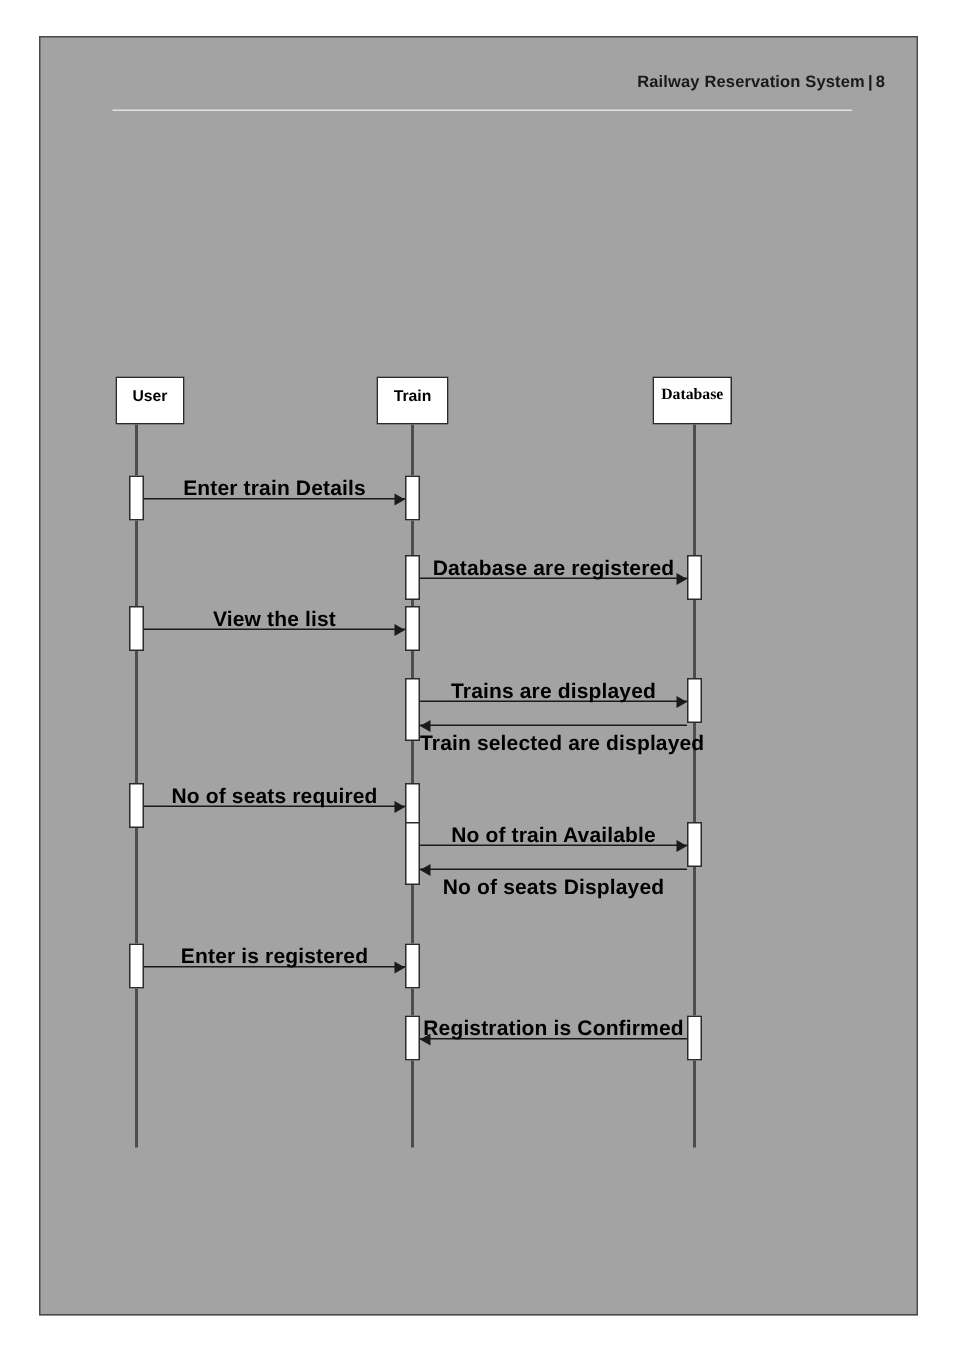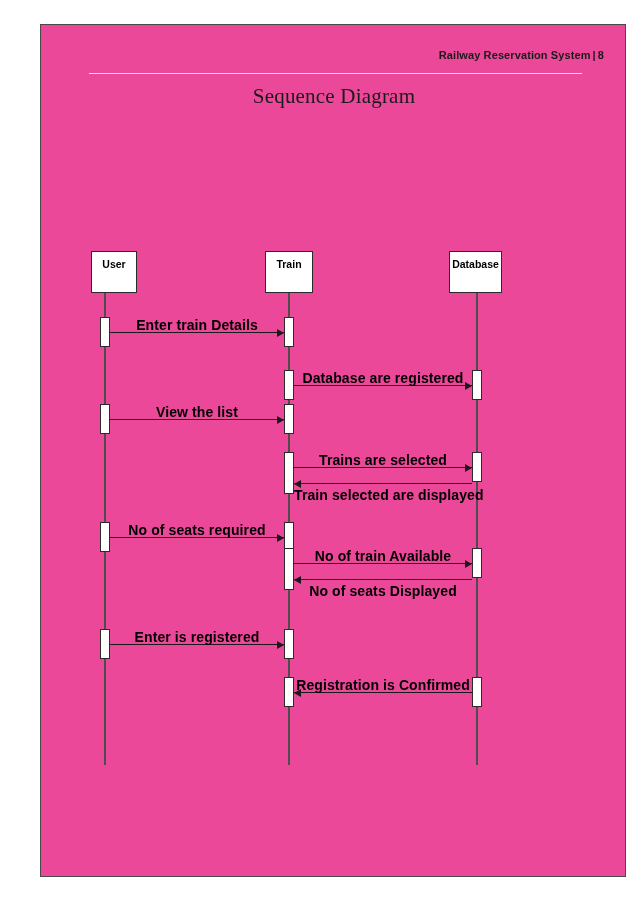--- a/index.html
+++ b/index.html
@@ -10,26 +10,26 @@
   body {
     width: 638px;
     height: 902px;
     font-family: "Liberation Sans", sans-serif;
     position: relative;
     overflow: hidden;
   }
 
   #page {
     position: absolute;
-    left: 40px;
+    left: 26px;
     top: 24px;
     width: 586px;
     height: 853px;
     border: 1.5px solid #4a4a4a;
-    background: #ec4899;
+    background: #a3a3a3;
     box-sizing: border-box;
   }
 
   #header {
     position: absolute;
     right: 21px;
     top: 24px;
     font-size: 11px;
     font-weight: bold;
     color: #1a1a1a;
@@ -65,21 +65,21 @@
     left: 0;
     top: 0;
     width: 586px;
     height: 853px;
   }
 
   .lifeline-head {
     position: absolute;
     border: 1.6px solid #2b2b2b;
     background: #ffffff;
-    height: 42px;
+    height: 32px;
     line-height: 24px;
     text-align: center;
     font-size: 10.5px;
     font-weight: bold;
     color: #000000;
     box-sizing: border-box;
     white-space: nowrap;
   }
 
   .lifeline-line {
@@ -126,29 +126,28 @@
 <body>
 
 <div id="page">
 
   <div id="header">
     <span>Railway Reservation System</span><span class="sep">|</span><span>8</span>
   </div>
 
   <div id="header-rule"></div>
 
-  <div id="title">Sequence Diagram</div>
 
   <div id="diagram">
       <div class="lifeline-line" style="left: 63.3px; top: 251px; height: 489px;"></div>
       <div class="lifeline-head" style="left: 50px; width: 46px; top: 226px;">User</div>
       <div class="lifeline-line" style="left: 247.3px; top: 251px; height: 489px;"></div>
       <div class="lifeline-head" style="left: 224px; width: 48px; top: 226px;">Train</div>
       <div class="lifeline-line" style="left: 435.3px; top: 251px; height: 489px;"></div>
-      <div class="lifeline-head" style="left: 408px; width: 53px; top: 226px;">Database</div>
+      <div class="lifeline-head" style="left: 408px; width: 53px; top: 226px; font-family: Liberation Serif, serif;">Database</div>
       <div class="activation" style="left: 59px; top: 292px; height: 30px;"></div>
       <div class="activation" style="left: 243px; top: 292px; height: 30px;"></div>
       <div class="activation" style="left: 243px; top: 345px; height: 30px;"></div>
       <div class="activation" style="left: 431px; top: 345px; height: 30px;"></div>
       <div class="activation" style="left: 59px; top: 379px; height: 30px;"></div>
       <div class="activation" style="left: 243px; top: 379px; height: 30px;"></div>
       <div class="activation" style="left: 243px; top: 427px; height: 42px;"></div>
       <div class="activation" style="left: 431px; top: 427px; height: 30px;"></div>
       <div class="activation" style="left: 59px; top: 497px; height: 30px;"></div>
       <div class="activation" style="left: 243px; top: 497px; height: 30px;"></div>
@@ -162,21 +161,21 @@
       <div class="arrow-head right" style="top: 303.6px; left: 236px;"></div>
       <div class="msg-label" style="left: 69px; width: 174px; top: 292px;">Enter train Details</div>
       <div class="msg-line" style="left: 253px; top: 360px; width: 178px;"></div>
       <div class="arrow-head right" style="top: 356.6px; left: 424px;"></div>
       <div class="msg-label" style="left: 253px; width: 178px; top: 345px;">Database are registered</div>
       <div class="msg-line" style="left: 69px; top: 394px; width: 174px;"></div>
       <div class="arrow-head right" style="top: 390.6px; left: 236px;"></div>
       <div class="msg-label" style="left: 69px; width: 174px; top: 379px;">View the list</div>
       <div class="msg-line" style="left: 253px; top: 442px; width: 178px;"></div>
       <div class="arrow-head right" style="top: 438.6px; left: 424px;"></div>
-      <div class="msg-label" style="left: 253px; width: 178px; top: 427px;">Trains are selected</div>
+      <div class="msg-label" style="left: 253px; width: 178px; top: 427px;">Trains are displayed</div>
       <div class="msg-line" style="left: 253px; top: 458px; width: 178px;"></div>
       <div class="arrow-head left" style="top: 454.6px; left: 253px;"></div>
       <div class="msg-label" style="left: 253px; width: 178px; top: 462px;">Train selected are displayed</div>
       <div class="msg-line" style="left: 69px; top: 512px; width: 174px;"></div>
       <div class="arrow-head right" style="top: 508.6px; left: 236px;"></div>
       <div class="msg-label" style="left: 69px; width: 174px; top: 497px;">No of seats required</div>
       <div class="msg-line" style="left: 253px; top: 538px; width: 178px;"></div>
       <div class="arrow-head right" style="top: 534.6px; left: 424px;"></div>
       <div class="msg-label" style="left: 253px; width: 178px; top: 523px;">No of train Available</div>
       <div class="msg-line" style="left: 253px; top: 554px; width: 178px;"></div>

